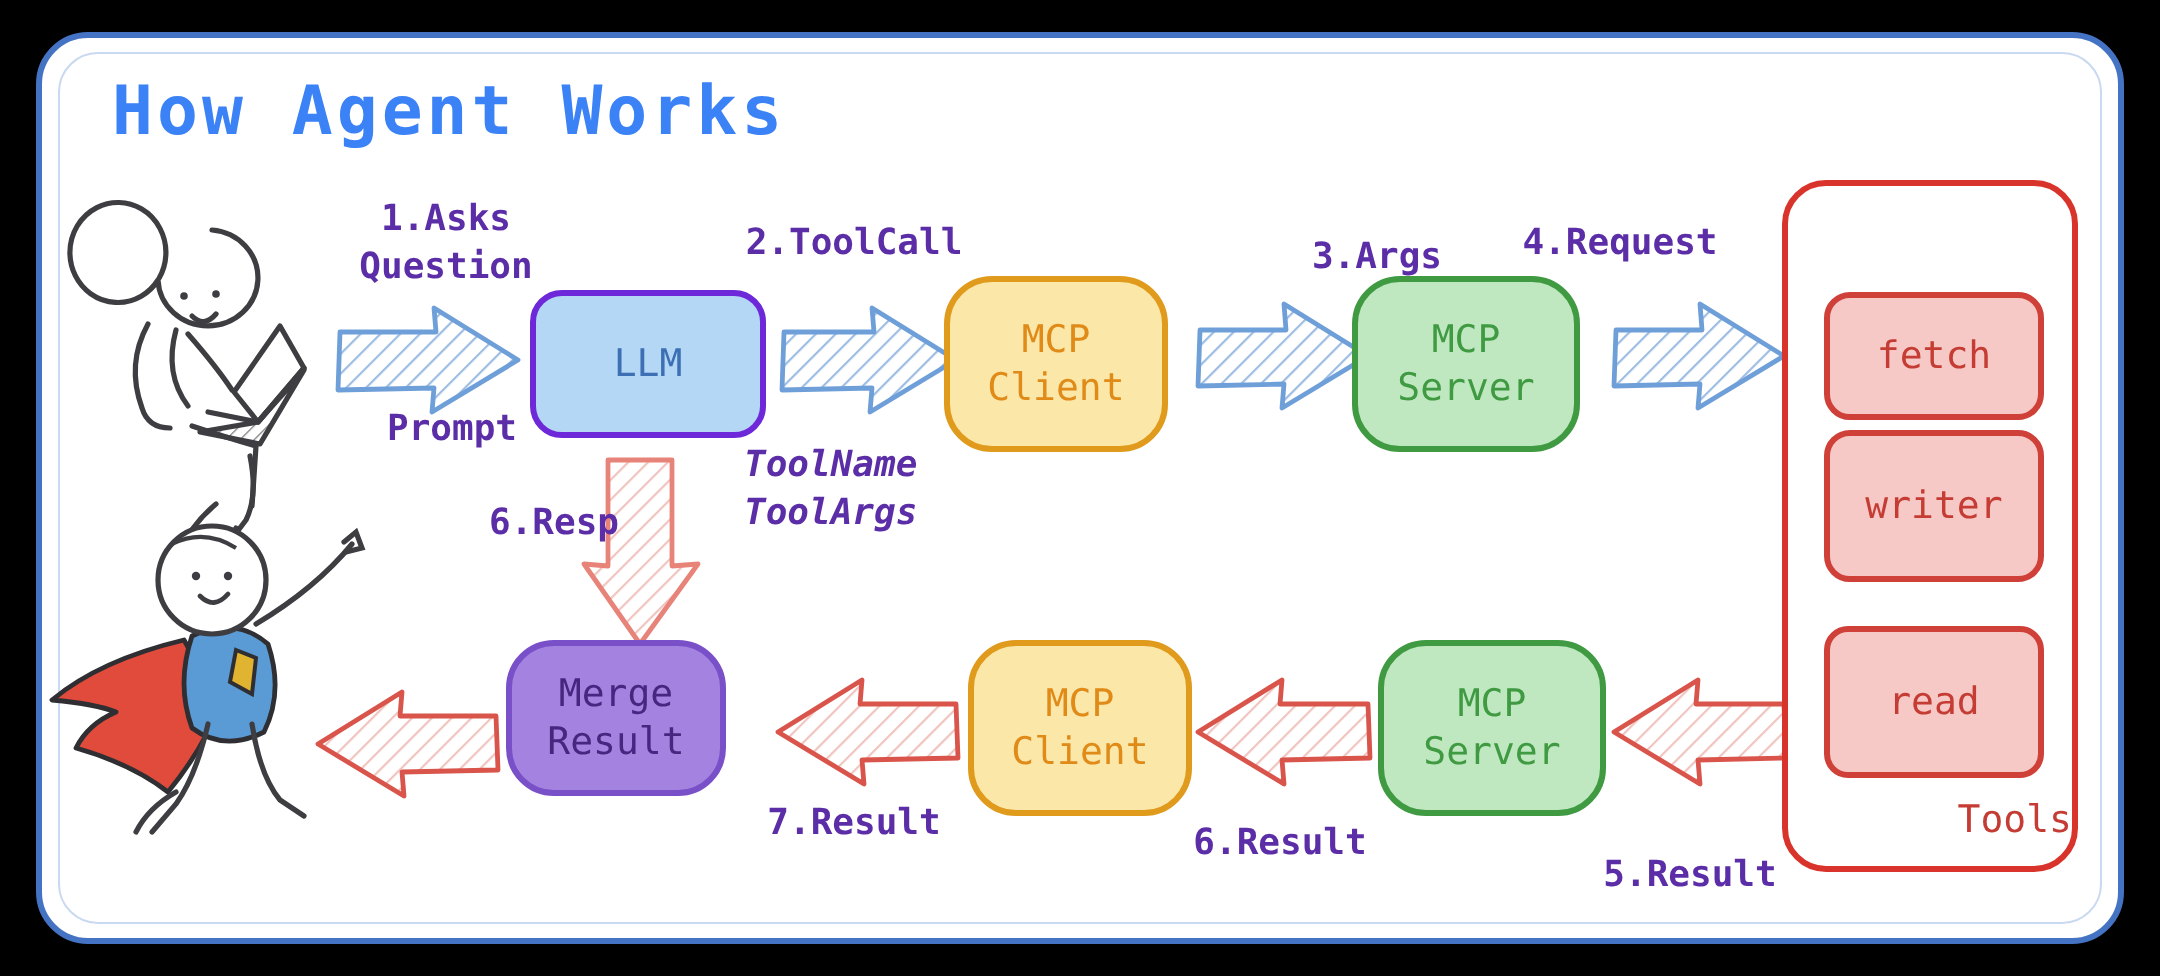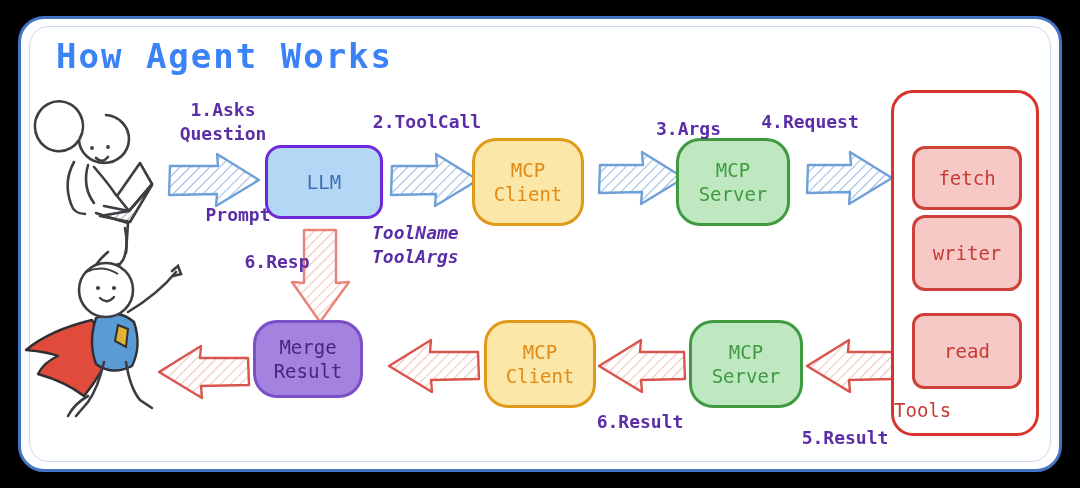--- a/index.html
+++ b/index.html
@@ -114,21 +114,21 @@
     justify-content: center;
     font-family: "DejaVu Sans Mono", monospace;
     font-size: 19px;
     color: #c43c33;
   }
   .tools-caption {
     position: absolute;
     font-family: "DejaVu Sans Mono", monospace;
     font-size: 19px;
     color: #c43c33;
-    text-align: left;
+    text-align: right;
     white-space: nowrap;
   }
 
   
   .lbl {
     position: absolute;
     font-family: "DejaVu Sans Mono", monospace;
     font-size: 18px;
     font-weight: 600;
     color: #5b2ea8;
@@ -278,32 +278,33 @@
     </div>
     <div class="tool-box" style="left:18px; top:220px; width:110px; height:76px;border-radius:12px;">
       <span>read</span>
     </div>
     <div class="tools-caption" style="left:0; right:0; top:306px;">Tools</div>
   </div>
 
   <div class="lbl" style="left:168px; top:98px; width:110px;">1.Asks
 Question</div>
 
-  <div class="lbl" style="left:188px; top:203px; width:100px;">Prompt</div>
+  <div class="lbl" style="left:176px; top:203px; width:100px;">Prompt</div>
 
   <div class="lbl" style="left:357px; top:110px; width:140px;">2.ToolCall</div>
 
   <div class="lbl" style="left:372px; top:221px; width:112px; text-align:left;font-style:italic;">ToolName
 ToolArgs</div>
 
   <div class="lbl" style="left:232px; top:250px; width:90px;">6.Resp</div>
 
   <div class="lbl" style="left:631px; top:117px; width:90px;text-align:right;">3.Args</div>
 
   <div class="lbl" style="left:752px; top:110px; width:116px;">4.Request</div>
 
   <div class="lbl" style="left:790px; top:408px; width:110px;margin-top:18px;">5.Result</div>
 
   <div class="lbl" style="left:585px; top:410px; width:110px;">6.Result</div>
 
+  <div class="lbl" style="left:372px; top:400px; width:110px;">7.Result</div>
 
 
 </div>
 
 </body></html>

